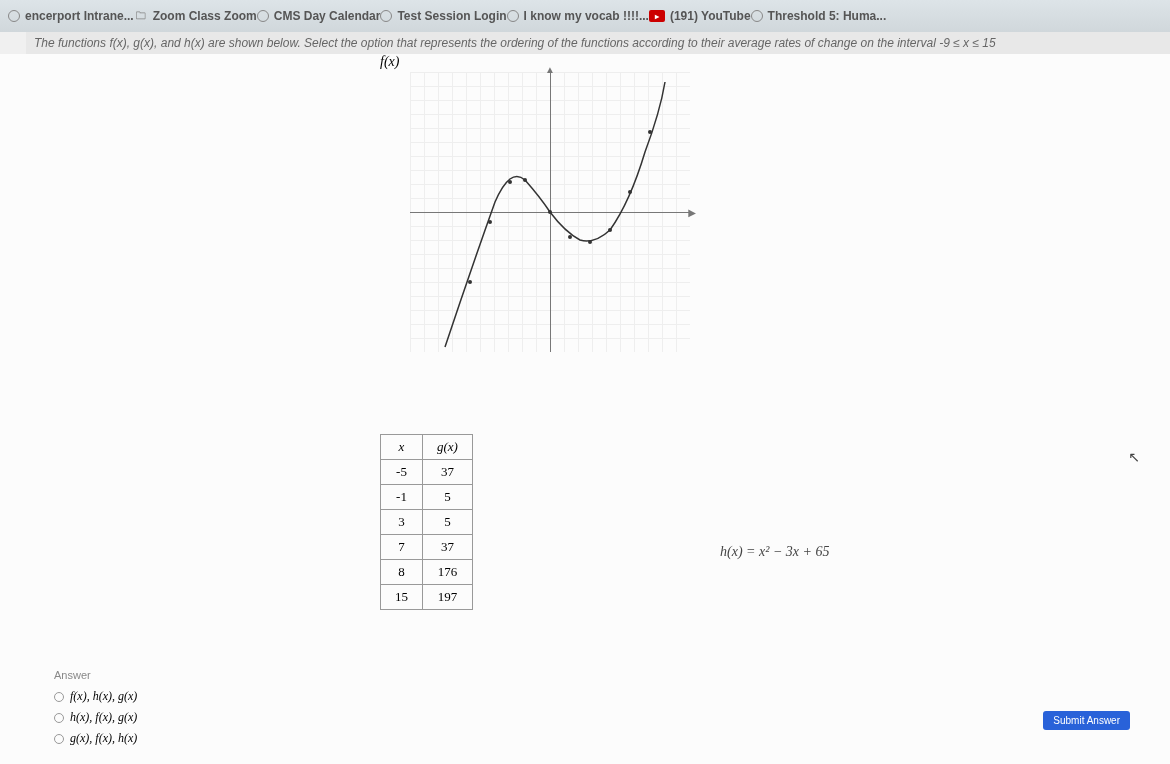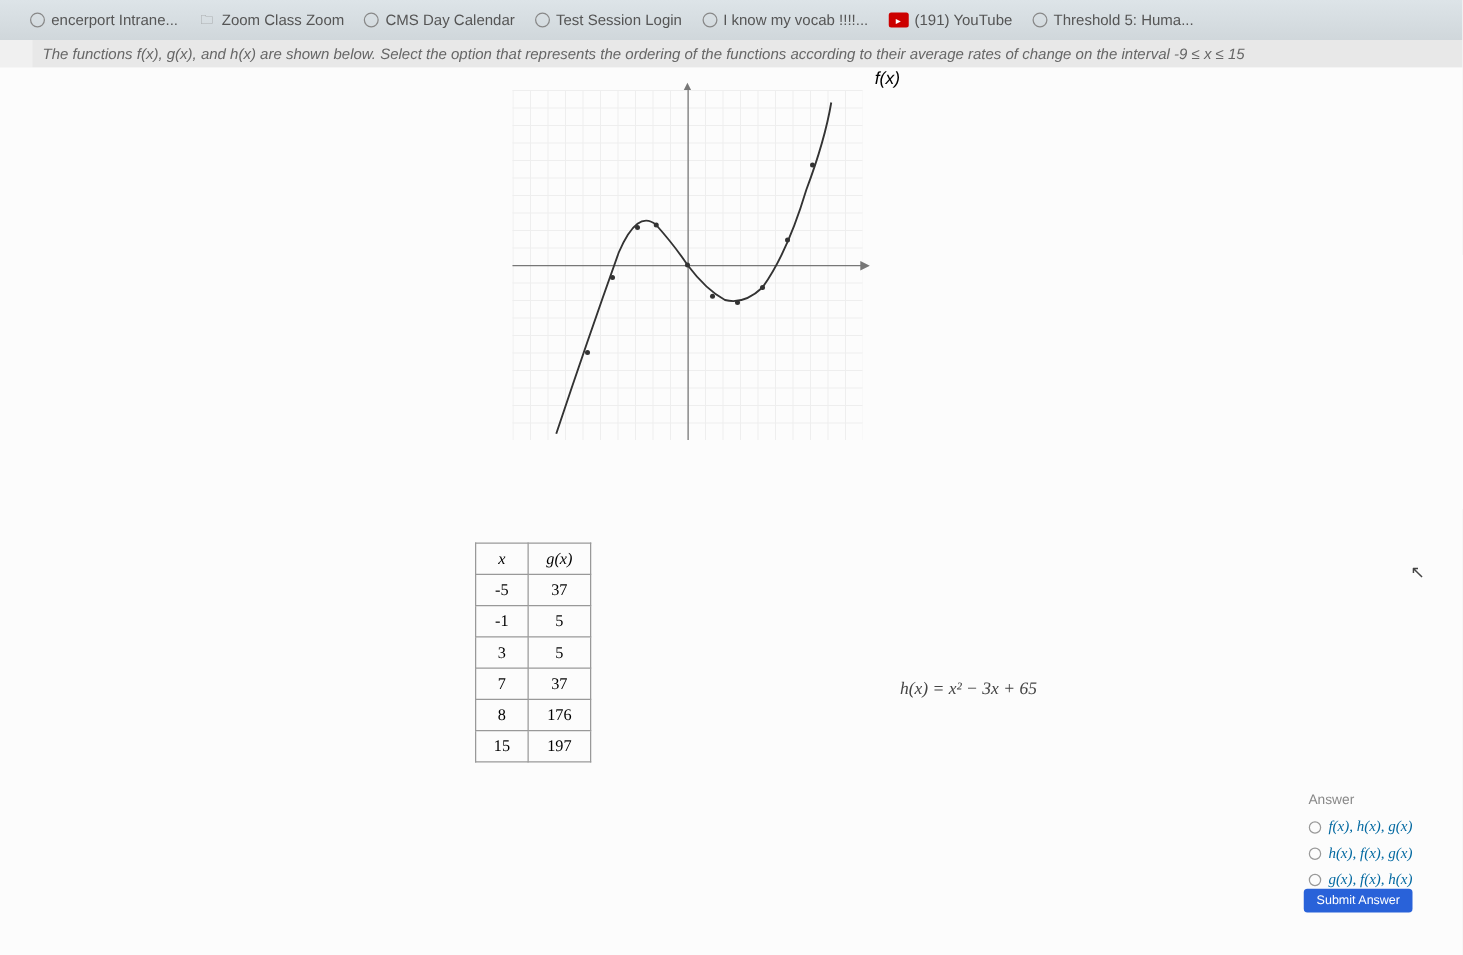--- a/index.html
+++ b/index.html
@@ -9,24 +9,25 @@
       width: 1170px;
       height: 764px;
       overflow: hidden;
       position: relative;
     }
     .bookmarks-bar {
       background: linear-gradient(to bottom, #dde4e8, #d0d7db);
       height: 32px;
       display: flex;
       align-items: center;
-      padding: 0 24px;
-      gap: 16px;
+      padding: 0 8px;
+      gap: 0;
       font-size: 12px;
       color: #555;
+      font-weight: bold;
     }
     .bookmark-item {
       display: flex;
       align-items: center;
       gap: 5px;
       cursor: pointer;
     }
     .bm-icon {
       width: 14px;
       height: 14px;
@@ -53,22 +54,22 @@
       padding: 10px 40px;
     }
     .graph-area {
       position: absolute;
       left: 380px;
       top: 0px;
       width: 340px;
       height: 320px;
     }
     .graph-title {
-      text-align: right;
-      font-family: Liberation Sans, sans-serif;
+      text-align: left;
+      font-family: Liberation Serif, serif;
       font-style: italic;
       font-size: 14px;
       margin-bottom: 2px;
     }
     .graph-grid {
       width: 280px;
       height: 280px;
       margin: 0 auto;
       position: relative;
       background:
@@ -111,35 +112,34 @@
       color: #444;
     }
     .answers {
       position: absolute;
       bottom: 20px;
       left: 54px;
       right: 40px;
       display: flex;
       justify-content: space-between;
       align-items: flex-end;
-      flex-direction: column;
     }
     .answers-label {
       font-size: 11px;
       color: #888;
       margin-bottom: 8px;
     }
     .answer-col {
       display: flex;
       flex-direction: column;
       gap: 6px;
       font-size: 12px;
       font-family: "Times New Roman", serif;
       font-style: italic;
-      color: #0369a1;
+      color: #000000;
     }
     .answer-opt {
       display: flex;
       align-items: center;
       gap: 6px;
     }
     .radio {
       width: 10px;
       height: 10px;
       border: 1px solid #999;

